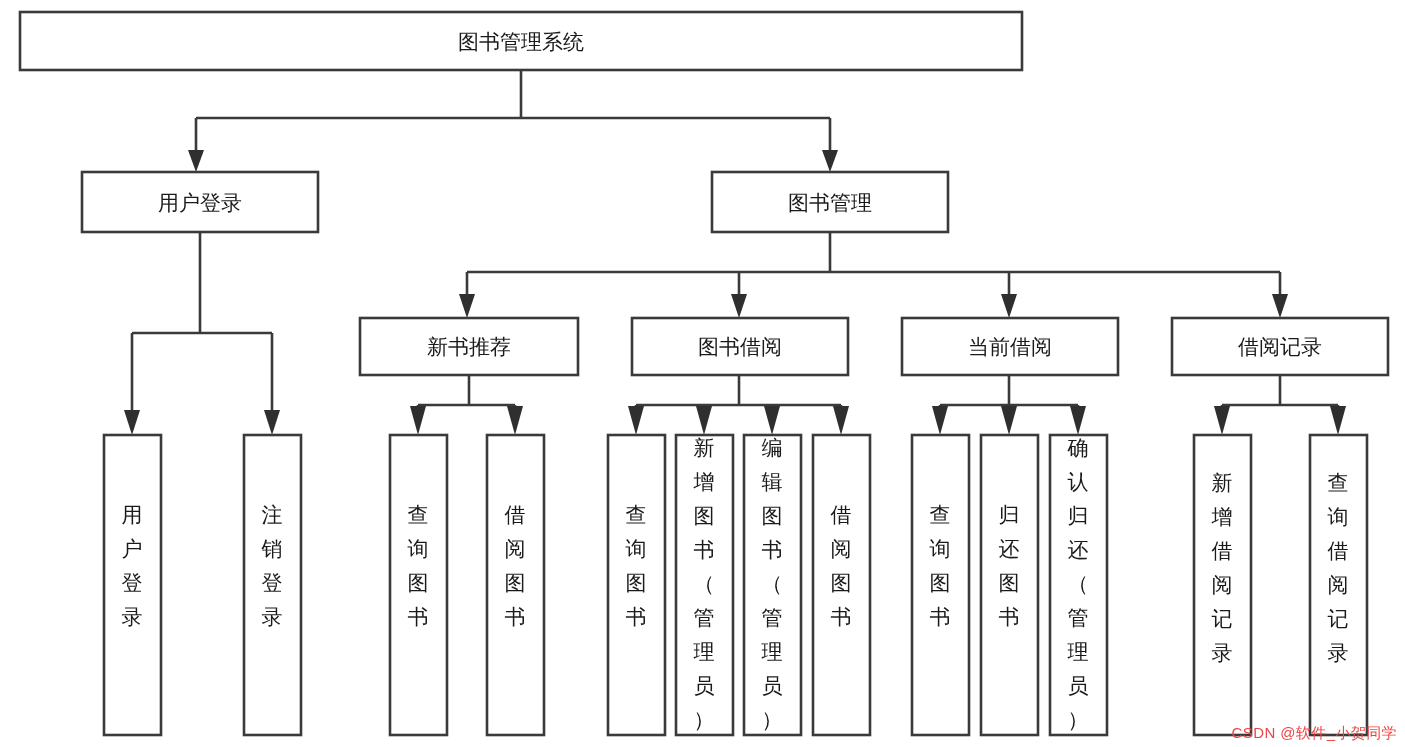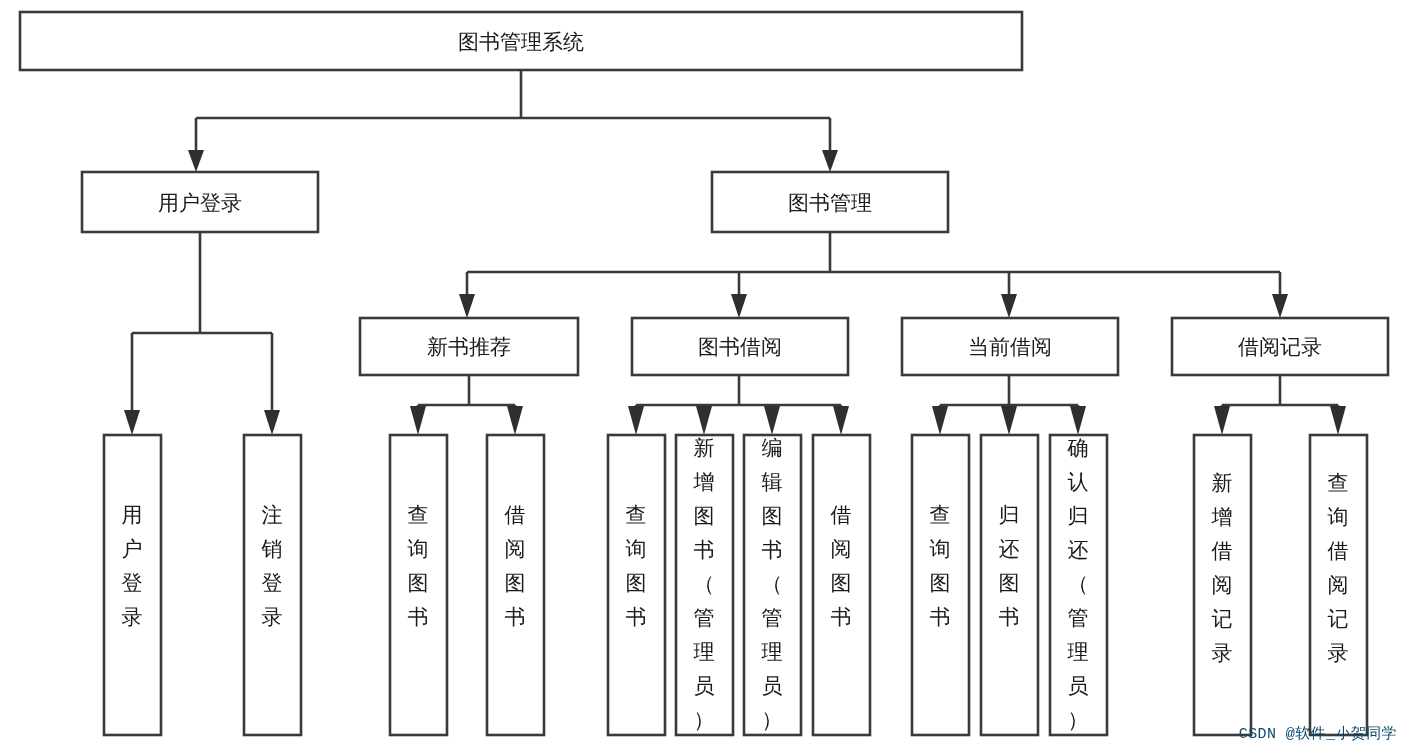--- a/index.html
+++ b/index.html
@@ -53,23 +53,23 @@
   .leaf-label {
     font-family: "Liberation Sans", "DejaVu Sans", sans-serif;
     font-size: 21px;
     fill: #1a1a1a;
     text-anchor: middle;
   }
   .watermark {
     position: absolute;
     right: 8px;
     bottom: 4px;
-    font-family: Liberation Mono, monospace;
+    font-family: Liberation Sans, sans-serif;
     font-size: 15px;
-    color: #0c4a6e;
+    color: #ef4444;
     letter-spacing: 0.4px;
     white-space: nowrap;
     user-select: none;
   }
 </style>
 </head>
 <body>
 
 <div id="diagram-root">
 

